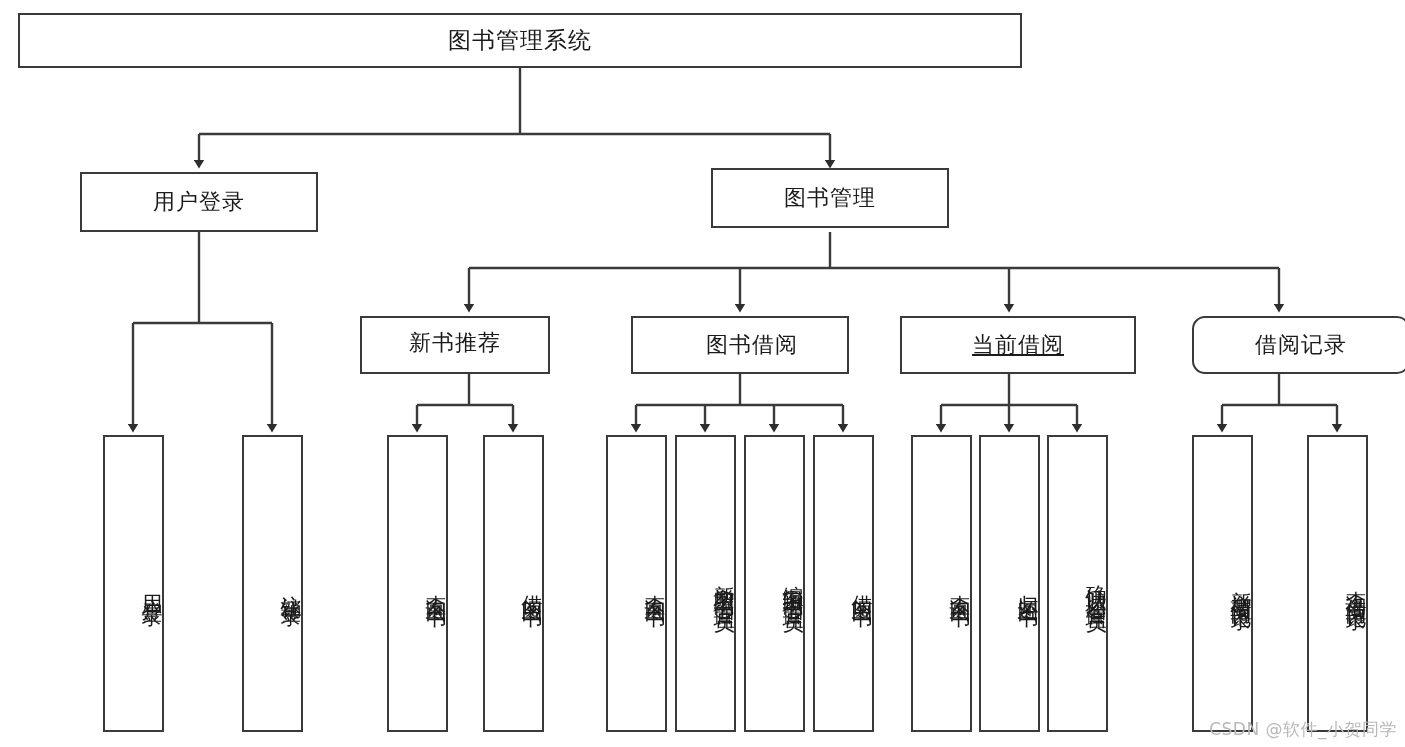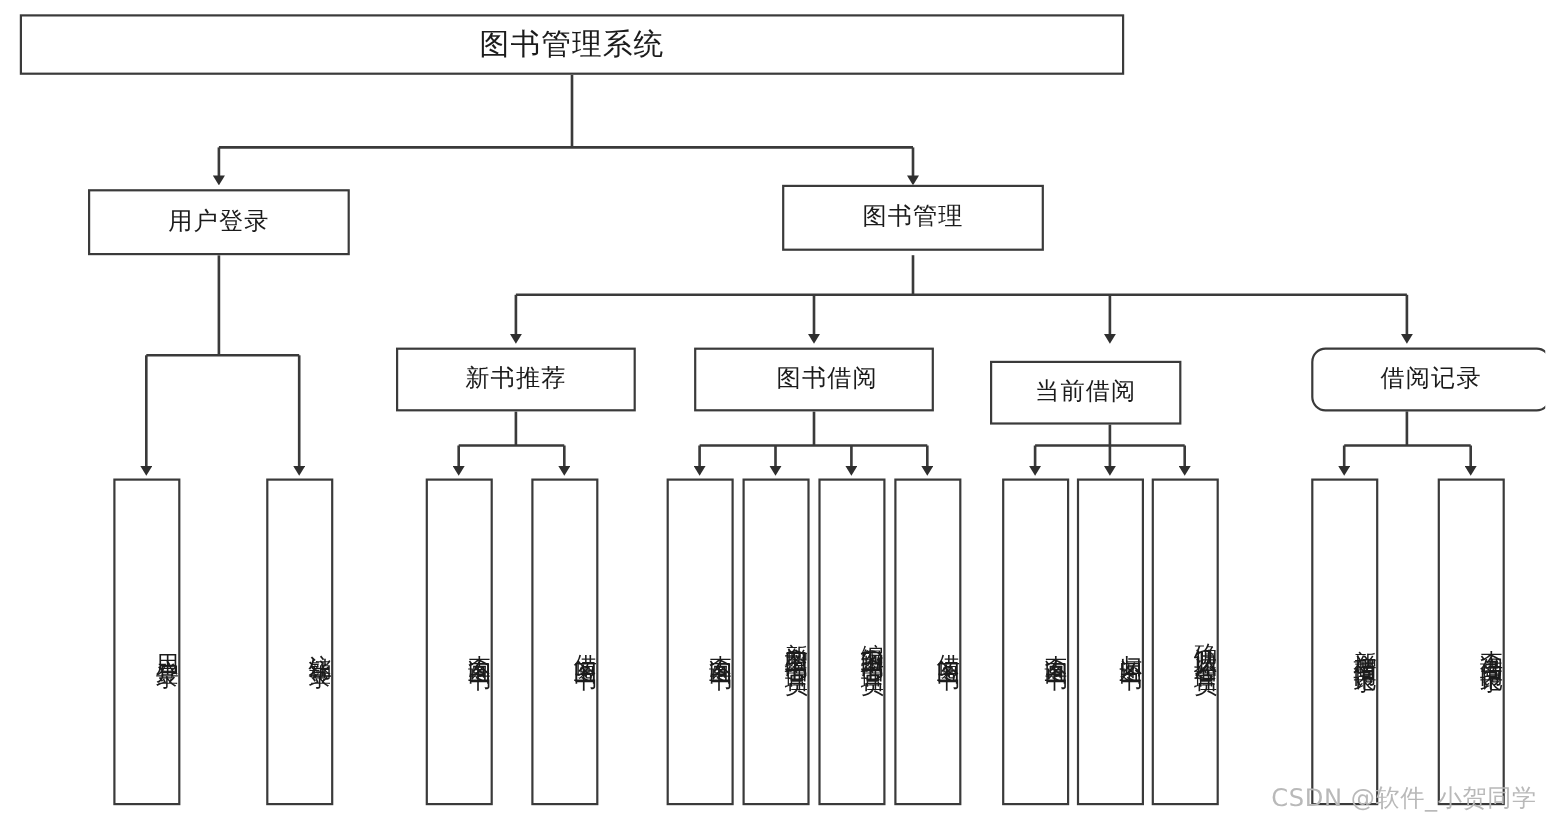--- a/index.html
+++ b/index.html
@@ -36,21 +36,21 @@
     justify-content: center;
     color: #1b1b1b;
   }
   .node-h {
     font-size: 22px;
     letter-spacing: 1px;
     line-height: 1.1;
     white-space: nowrap;
   }
   .node-root {
-    font-size: 27px;
+    font-size: 23px;
   }
   .node-v {
     writing-mode: vertical-rl;
     text-orientation: upright;
     font-size: 21px;
     letter-spacing: 4px;
     line-height: 1.0;
     padding-top: 4px;
     align-items: flex-start;
     justify-content: center;
@@ -58,21 +58,21 @@
   }
   .node-v .vtext {
     writing-mode: vertical-rl;
     text-orientation: upright;
     display: block;
   }
   #watermark {
     position: absolute;
     right: 8px;
     bottom: 6px;
-    font-size: 22px;
+    font-size: 17px;
     color: #b9b9b9;
     letter-spacing: 0.5px;
     white-space: nowrap;
     font-family: "DejaVu Sans", "Liberation Sans", sans-serif;
   }
 </style>
 </head>
 <body>
 
 <div id="diagram-root">
@@ -131,27 +131,27 @@
     <span>图书管理系统</span>
   </div>
 
   <div class="node node-h" style="left:80px; top:172px; width:238px; height:60px;">
     <span>用户登录</span>
   </div>
   <div class="node node-h" style="left:711px; top:168px; width:238px; height:60px;">
     <span>图书管理</span>
   </div>
 
-  <div class="node node-h" style="left:360px; top:316px; width:218px; height:58px;">
+  <div class="node node-h" style="left:360px; top:316px; width:190px; height:58px;font-family:Liberation Mono, monospace;">
     <span>新书推荐</span>
   </div>
   <div class="node node-h" style="left:631px; top:316px; width:218px; height:58px;padding-left:24px;">
     <span>图书借阅</span>
   </div>
-  <div class="node node-h" style="left:900px; top:328px; width:174px; height:58px;">
+  <div class="node node-h" style="left:900px; top:316px; width:236px; height:58px;text-decoration:underline;">
     <span>当前借阅</span>
   </div>
   <div class="node node-h" style="left:1192px; top:316px; width:218px; height:58px;border-radius:13px;">
     <span>借阅记录</span>
   </div>
 
   <div class="node node-v" style="left:103px; top:435px; width:61px; height:297px;">
     <span class="vtext">用户登录</span>
   </div>
   <div class="node node-v" style="left:242px; top:435px; width:61px; height:297px;">

